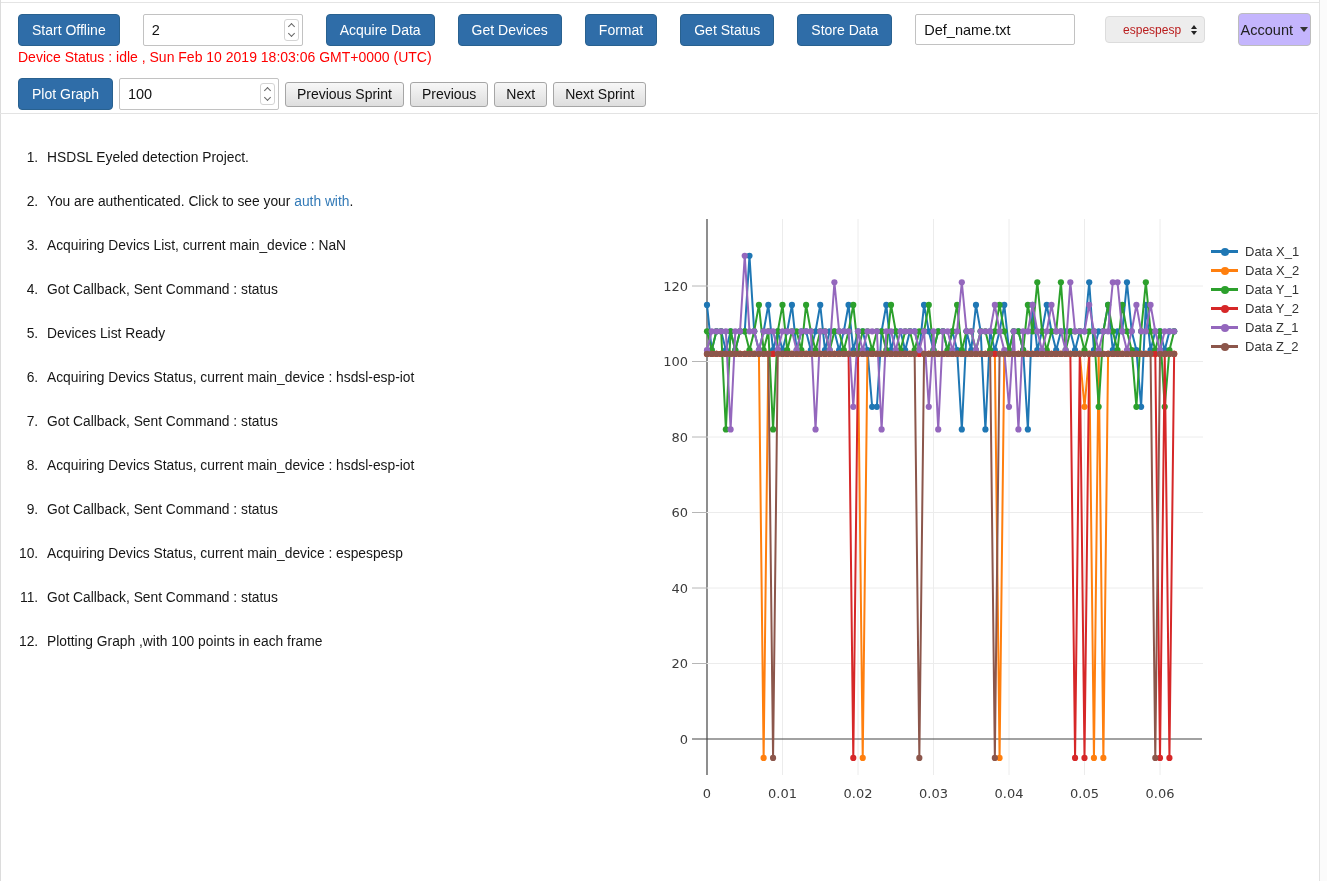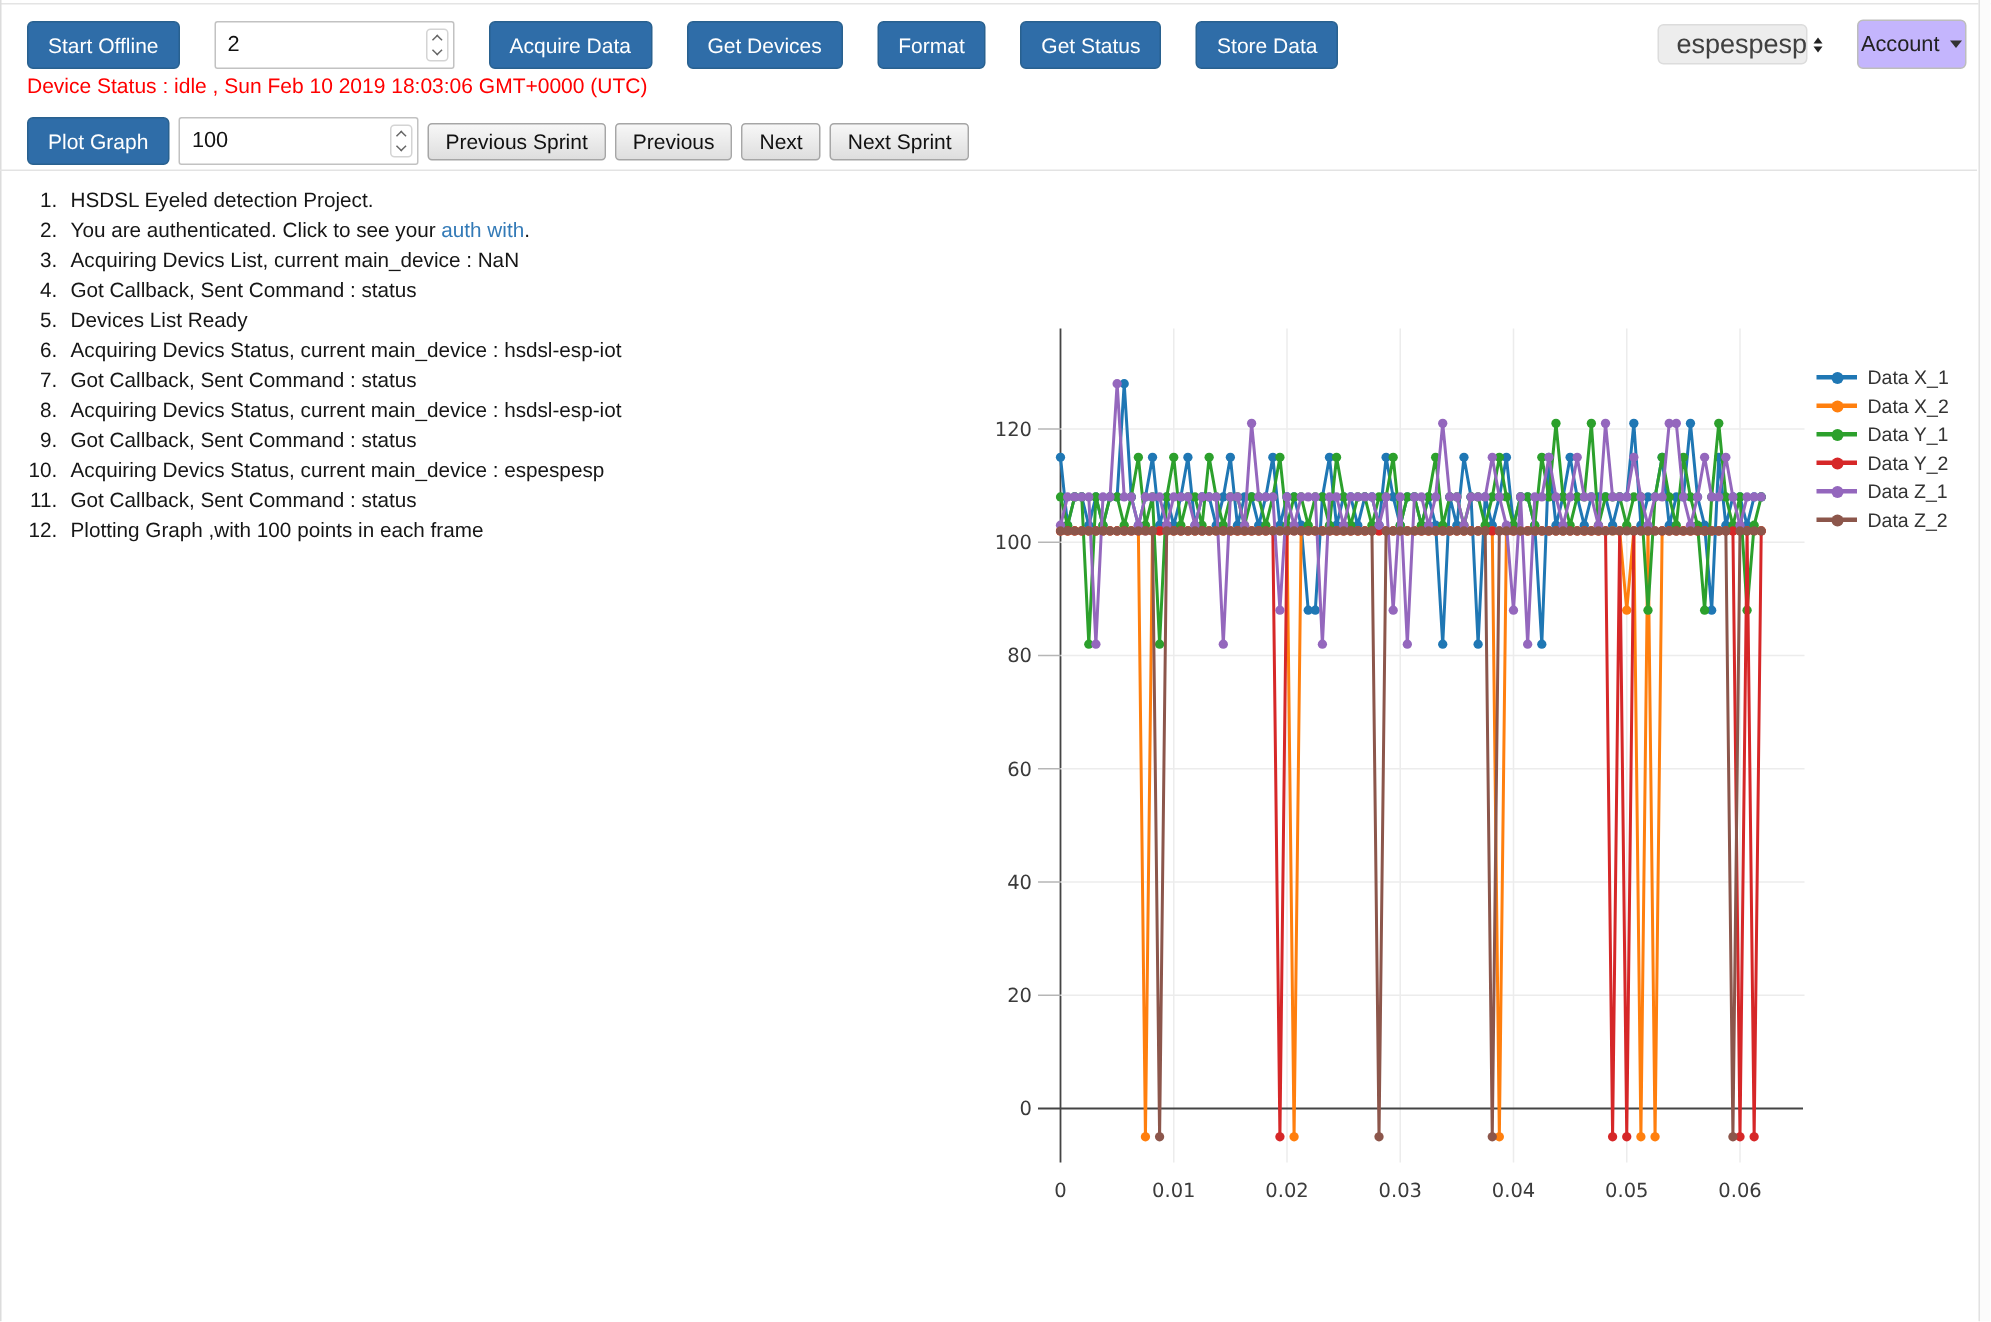--- a/index.html
+++ b/index.html
@@ -46,37 +46,37 @@
   .chev.dn { transform:rotate(45deg); margin-bottom:2px; }
 
   .textwrap input {
     width:160px; height:31px; border:1px solid #c2c2c2; border-radius:2px;
     font-size:14.5px; padding:0 8px; font-family:"Liberation Sans",sans-serif; color:#111; background:#fff; outline:none;
   }
 
   .select {
     margin-left:auto; margin-right:10px; width:100px; height:27px; background:#ededed;
     border:1px solid #dcdcdc; border-radius:4px; display:flex; align-items:center;
-    padding:0 7px 0 12px; font-size:18px; color:#404040; cursor:pointer;
+    padding:0 7px 0 12px; font-size:12px; color:#b91c1c; cursor:pointer;
   }
   .select .sel-label { flex:1; text-align:center; }
   .arrows { display:flex; flex-direction:column; gap:2px; margin-left:4px; }
   .tri { width:0; height:0; border-left:3.5px solid transparent; border-right:3.5px solid transparent; display:block; }
   .tri.tu { border-bottom:4.5px solid #222; }
   .tri.td { border-top:4.5px solid #222; }
 
   .status { position:absolute; left:18px; top:49px; font-size:14px; color:#ff0000; }
 
   .divider { position:absolute; left:0; right:9px; top:113px; height:1px; background:#e3e3e3; }
 
   ol.log {
     position:absolute; left:20px; top:124px; margin:0; padding-left:22px; width:610px;
     font-size:13.8px; line-height:20px; color:#161616;
   }
-  ol.log li { padding-left:5px; }
+  ol.log li { padding-left:5px;margin-top:24px; }
   ol.log a { color:#337ab7; text-decoration:none; cursor:pointer; }
 
   .chart { position:absolute; left:645px; top:215px; width:682px; height:606px; }
   .chart svg { position:absolute; left:0; top:0; }
   .legend { position:absolute; left:566px; top:27px; }
   .legend-item { display:flex; align-items:center; height:19px; cursor:pointer;text-align:right; }
   .legend-swatch { position:relative; width:27px; height:9px; }
   .legend-swatch .lline { position:absolute; left:0; top:3px; width:27px; height:2.6px; }
   .legend-swatch .ldot { position:absolute; left:10px; top:0.5px; width:8px; height:8px; border-radius:50%; }
   .legend-label { margin-left:7px; font-size:13px; color:#333; }
@@ -95,20 +95,23 @@
     <div class="spin">
       <i class="chev up"></i>
       <i class="chev dn"></i>
     </div>
   </div>
   <button class="btn blue">Acquire Data</button>
   <button class="btn blue">Get Devices</button>
   <button class="btn blue">Format</button>
   <button class="btn blue">Get Status</button>
   <button class="btn blue">Store Data</button>
+  <div class="textwrap">
+    <input type="text" value="Def_name.txt" style="">
+  </div>
   <div class="select">
     <span class="sel-label">espespesp</span>
     <span class="arrows">
         <i class="tri tu"></i>
         <i class="tri td"></i>
       </span>
   </div>
   <button class="btn gray">
     <span>Account</span>
     <i class="caret"></i>

